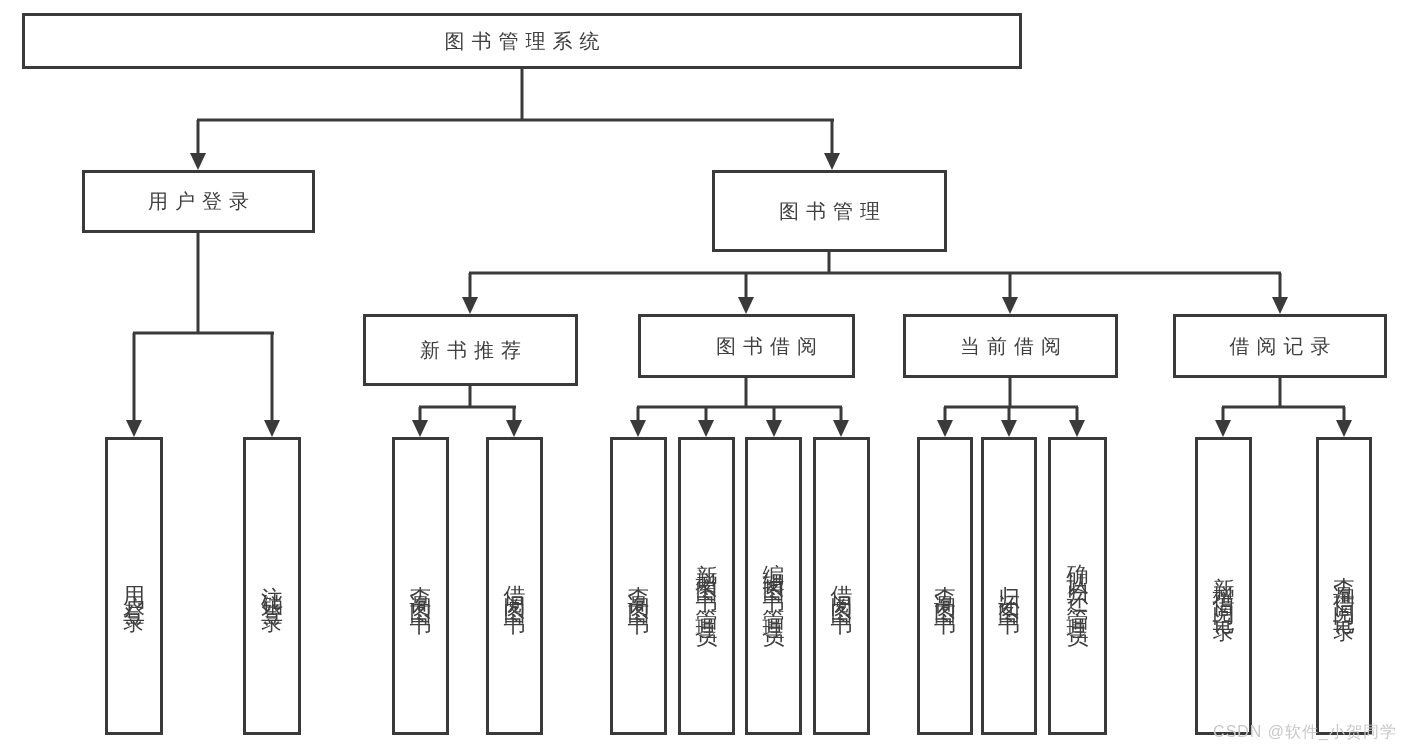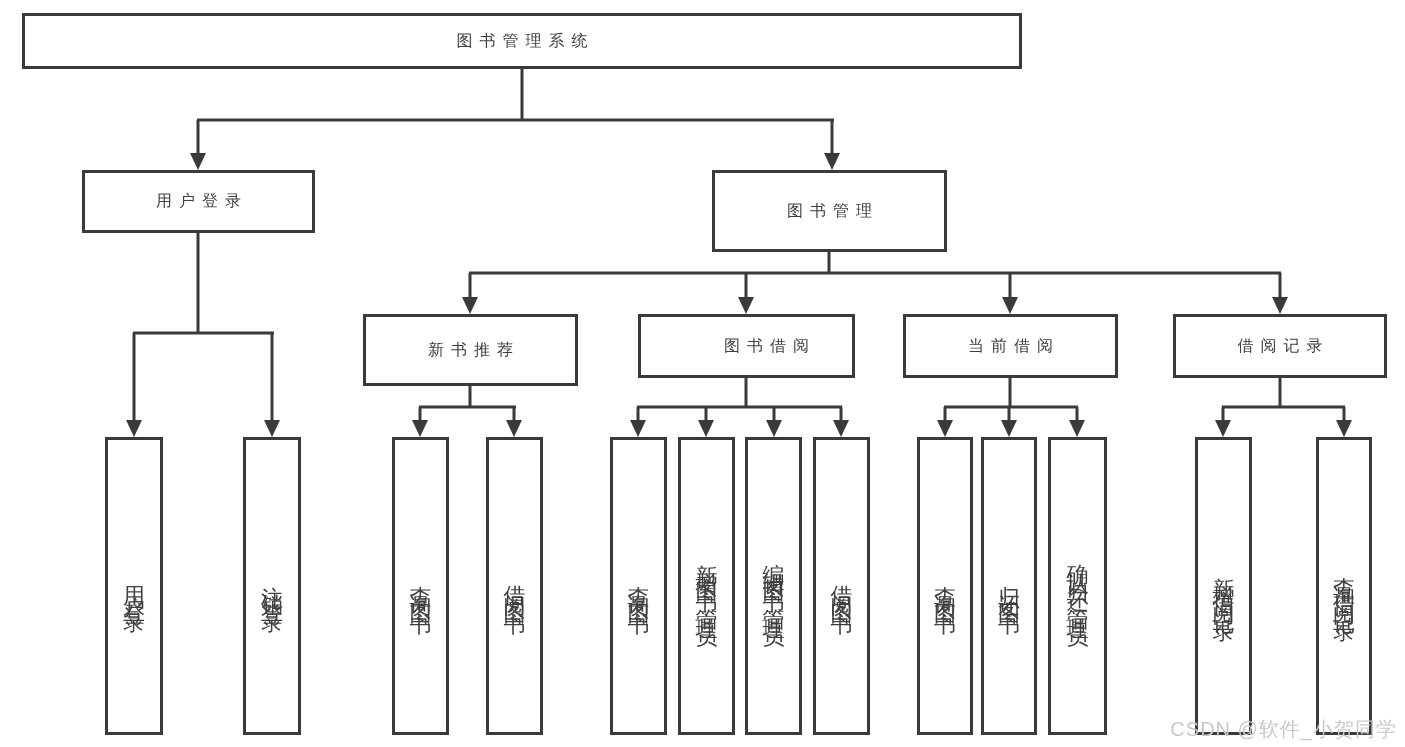--- a/index.html
+++ b/index.html
@@ -27,36 +27,36 @@
   }
   .node {
     position: absolute;
     border: 3px solid var(--line);
     background: #ffffff;
     display: flex;
     align-items: center;
     justify-content: center;
   }
   .hbox {
-    font-size: 16px;
+    font-size: 20px;
     letter-spacing: 7px;
     text-indent: 7px;
     white-space: nowrap;
   }
   .vbox {
     writing-mode: vertical-rl;
     font-size: 22px;
     letter-spacing: 9px;
     line-height: 1;
   }
   .watermark {
     position: absolute;
     right: 8px;
     bottom: 4px;
-    font-size: 20px;
+    font-size: 16px;
     letter-spacing: 1px;
     color: var(--watermark);
     white-space: nowrap;
     margin-left: 8px;
   }
 </style>
 </head>
 <body>
 
 <div class="canvas">

